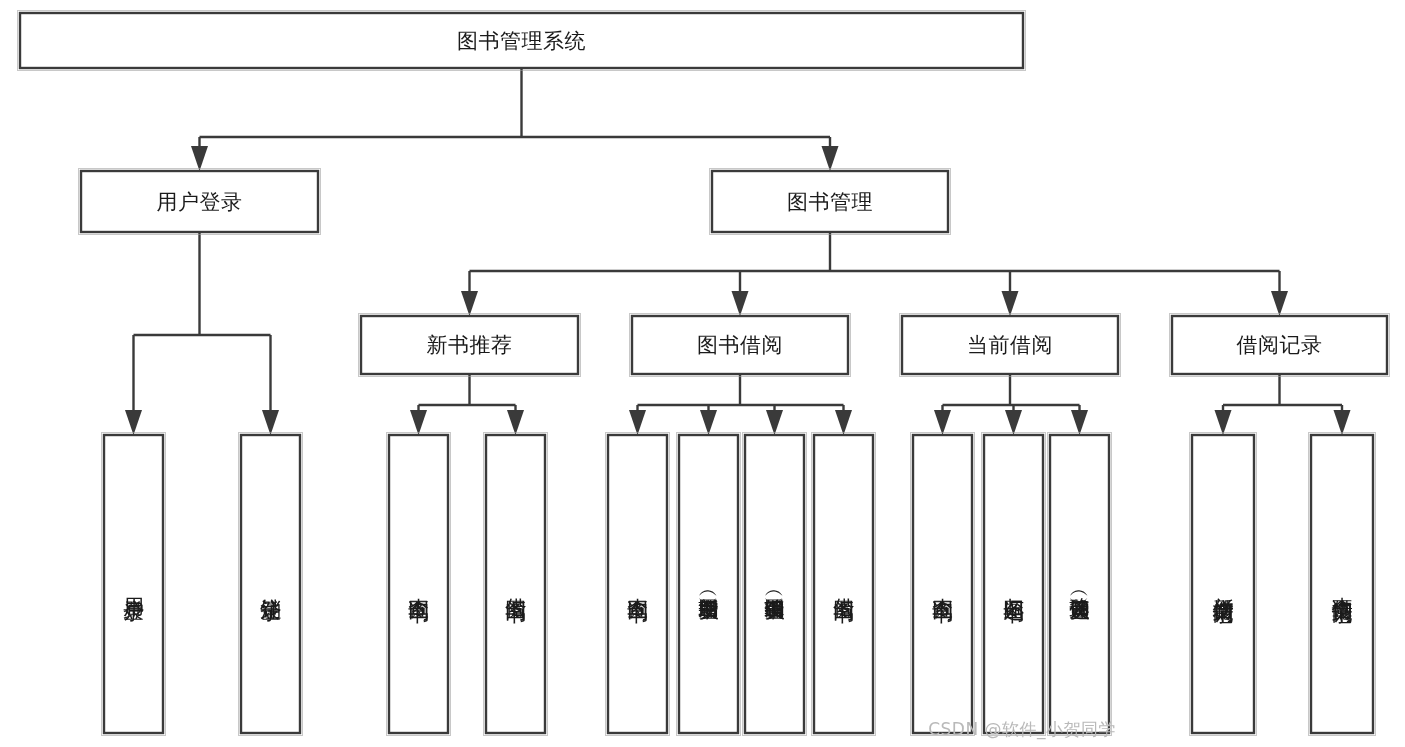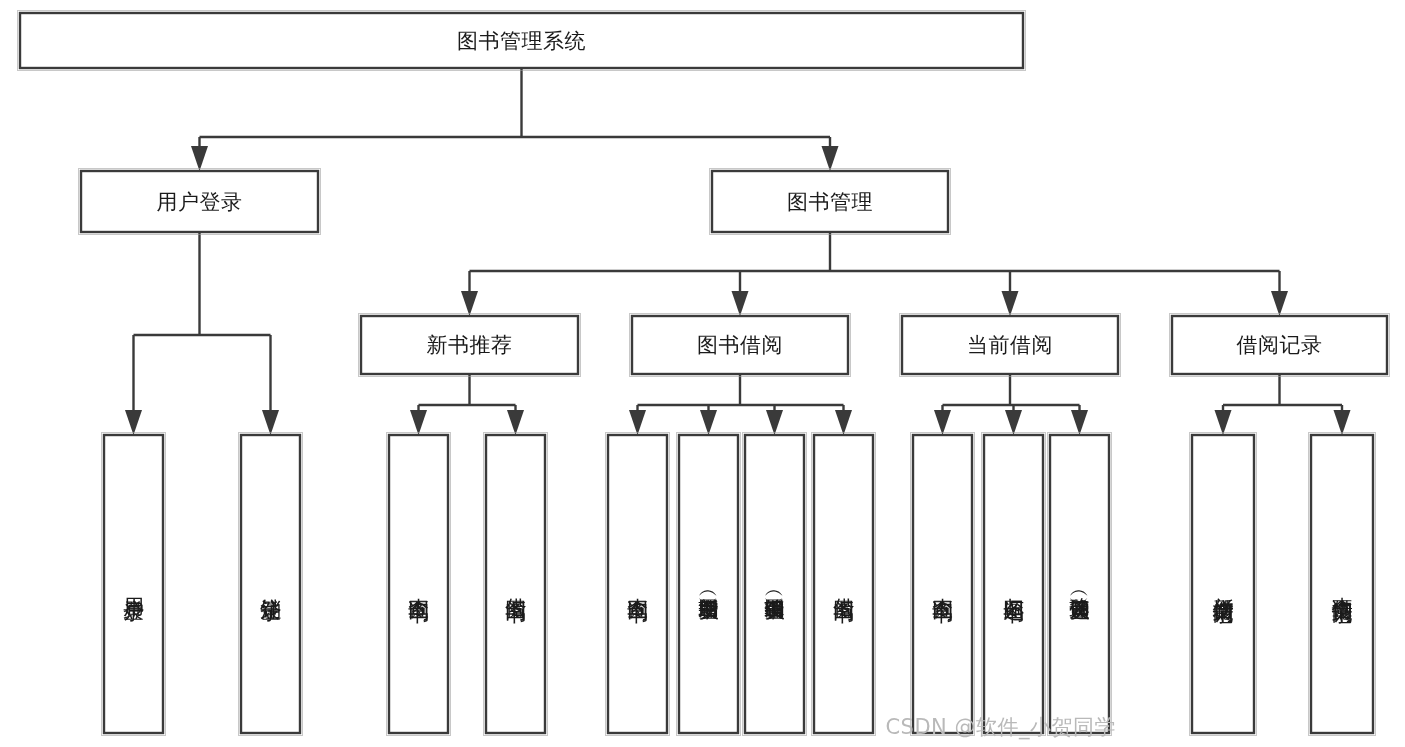--- a/index.html
+++ b/index.html
@@ -70,21 +70,21 @@
     align-items: center;
     justify-content: center;
     white-space: nowrap;
     pointer-events: none;
   }
   #watermark {
     position: absolute;
     right: 10px;
     bottom: 6px;
     font-family: "DejaVu Sans", "Liberation Sans", sans-serif;
-    font-size: 21px;
+    font-size: 17px;
     color: #b9b9b9;
     letter-spacing: 0.5px;
     white-space: nowrap;
   }
 </style>
 </head>
 <body>
 
 <div id="diagram-root">
 

